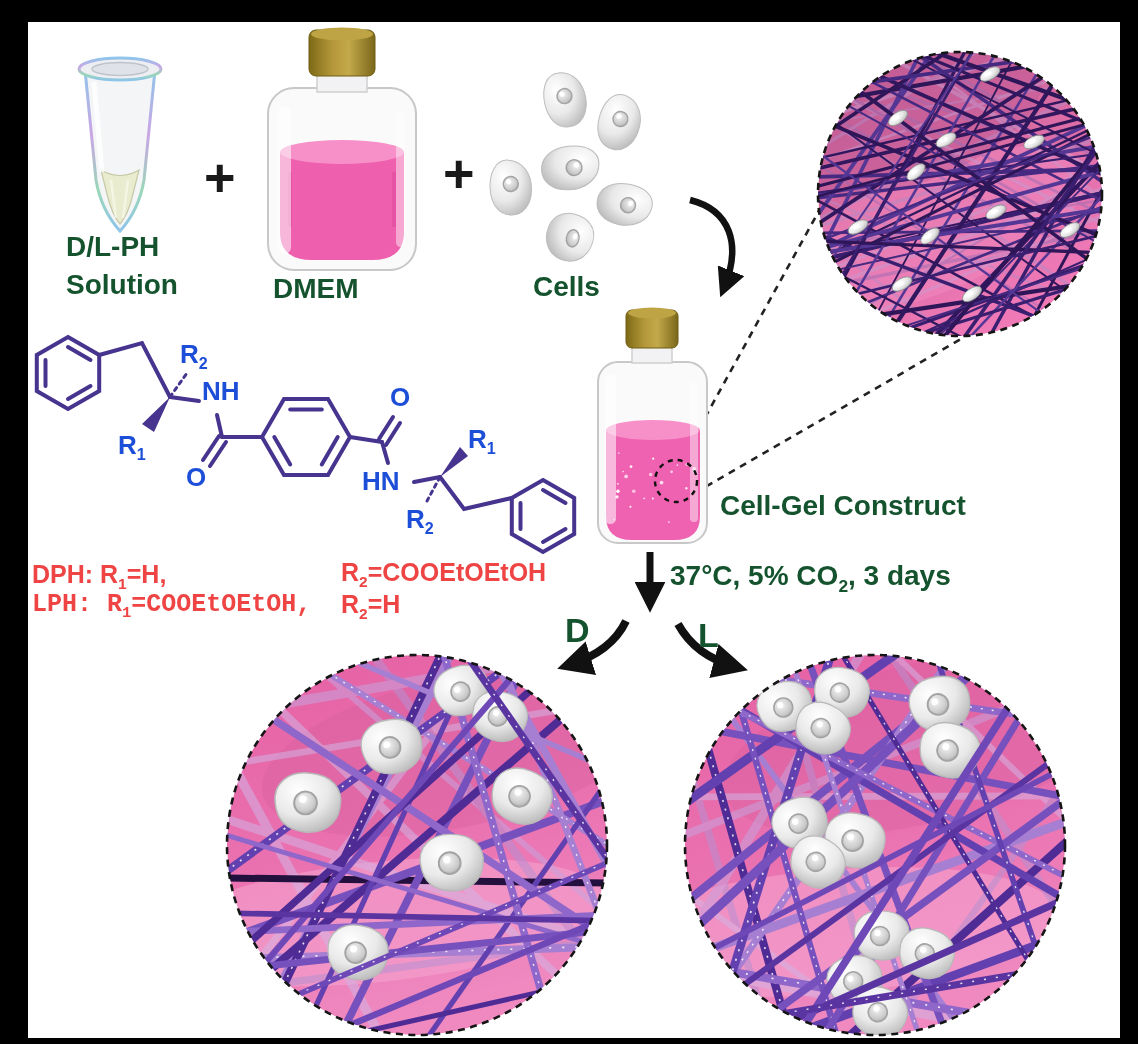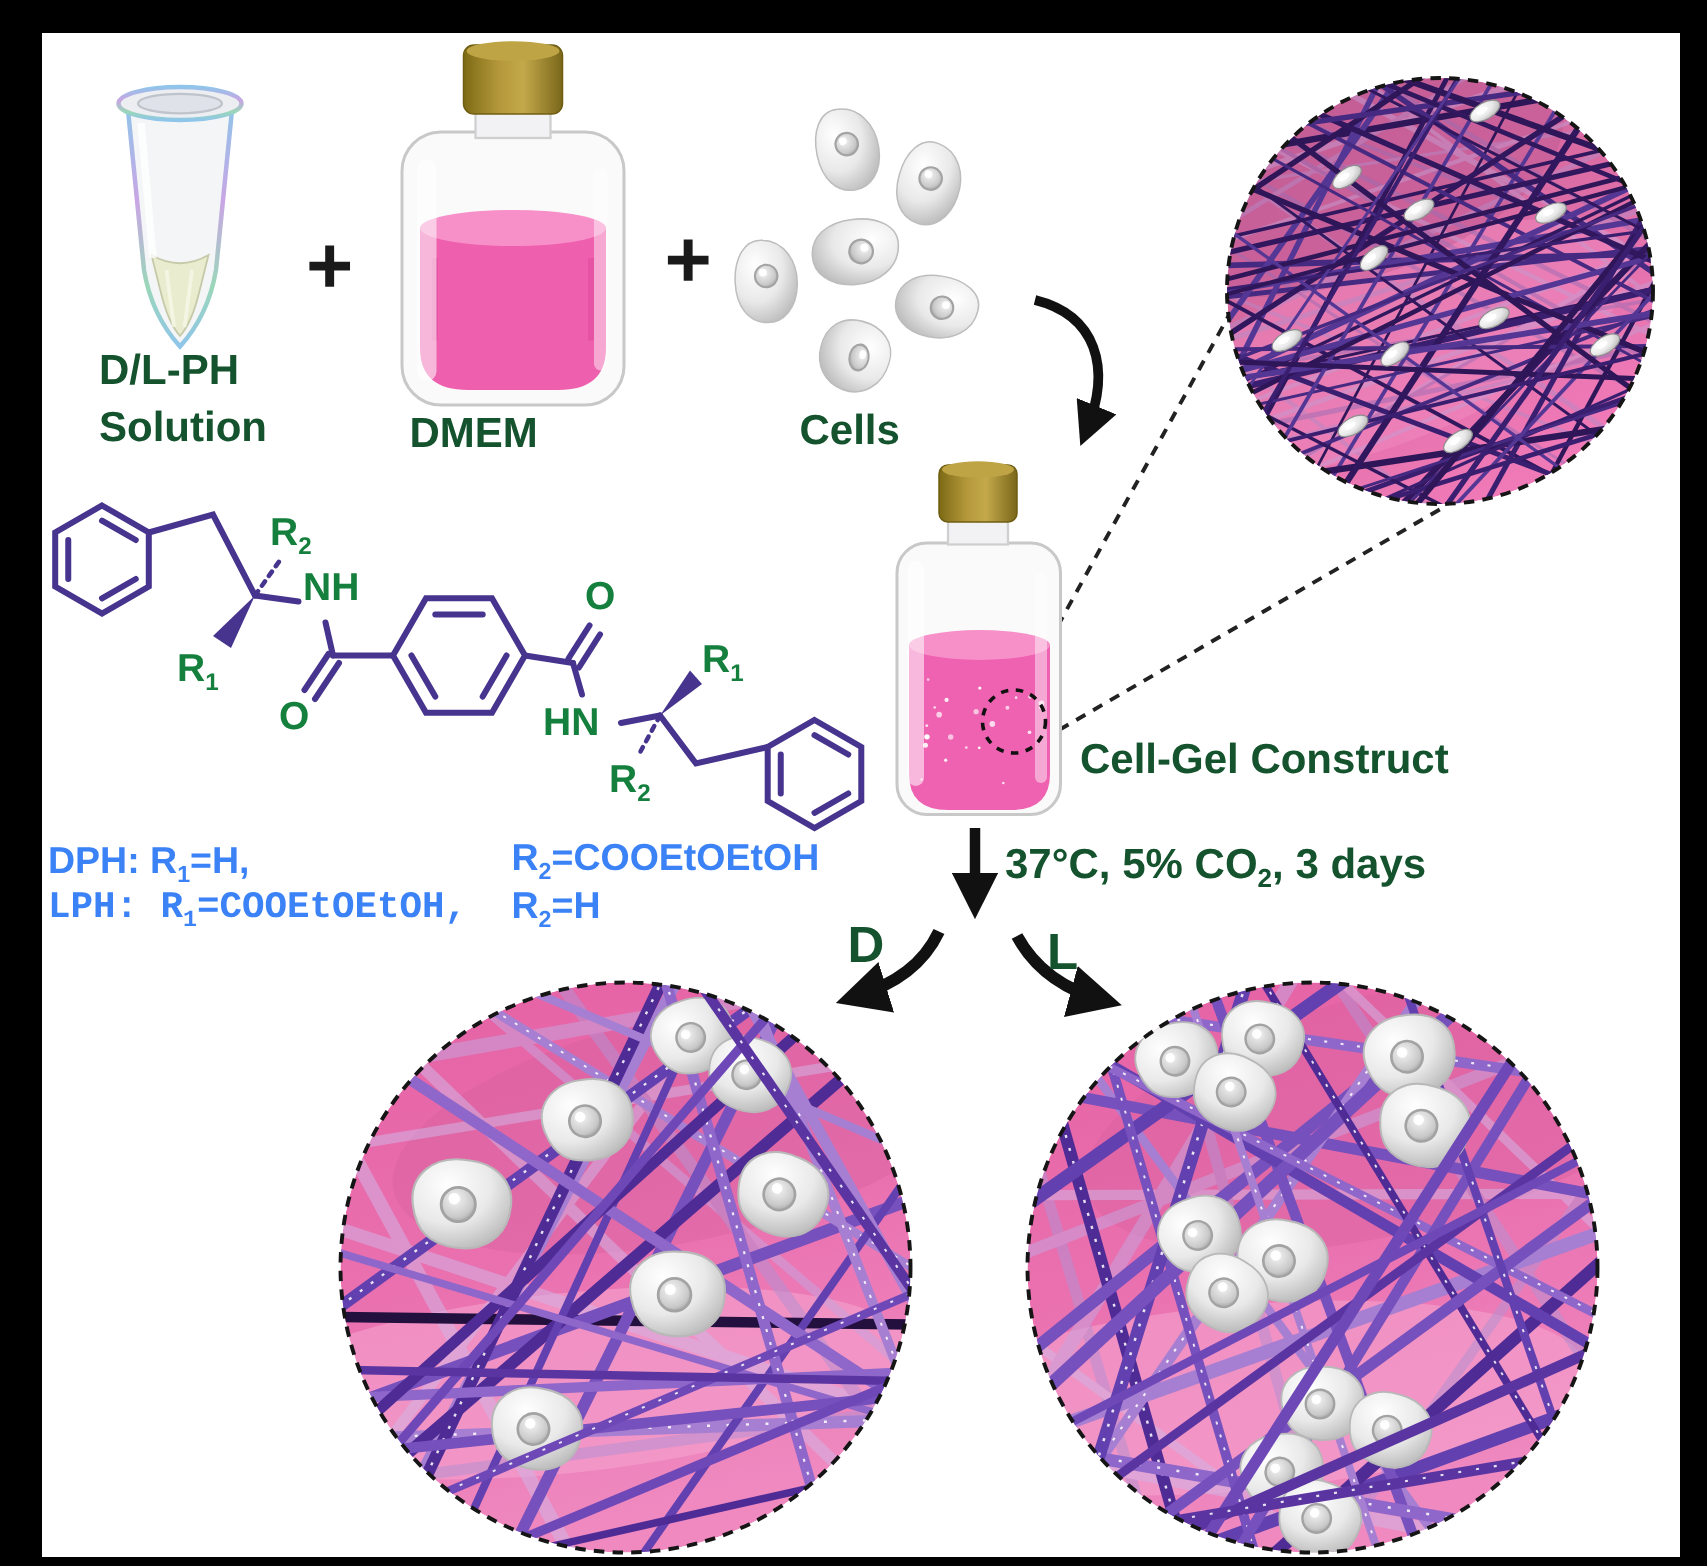--- a/index.html
+++ b/index.html
@@ -3,23 +3,23 @@
 <meta charset="utf-8">
 <style>
   html,body{margin:0;padding:0;background:#000;width:1138px;height:1044px;overflow:hidden;
     font-family:"Liberation Sans",sans-serif;}
   #frame{position:relative;width:1138px;height:1044px;background:#000;}
   #canvas{position:absolute;left:28px;top:22px;width:1092px;height:1016px;background:#fff;}
   #art{position:absolute;left:0;top:0;}
   .lbl{position:absolute;color:#14532d;font-weight:700;white-space:nowrap;}
   .plus{font-size:54px;line-height:1;color:#1a1a1a;}
   .name{font-size:28px;line-height:38px;}
-  .purple{color:#3b82f6;}
+  .purple{color:#ef4444;}
   .defs-line{font-size:25px;line-height:1.1;}
-  .chem-lab{position:absolute;color:#15803d;font-weight:700;font-size:26px;line-height:1;white-space:nowrap;}
+  .chem-lab{position:absolute;color:#1d4ed8;font-weight:700;font-size:26px;line-height:1;white-space:nowrap;}
   sub{font-size:0.62em;}
   .branch{font-size:34px;}
 </style>
 </head>
 <body>
 
 <div id="frame">
 <div id="canvas">
 
 <svg id="art" width="1092" height="1016" viewBox="0 0 1092 1016">

